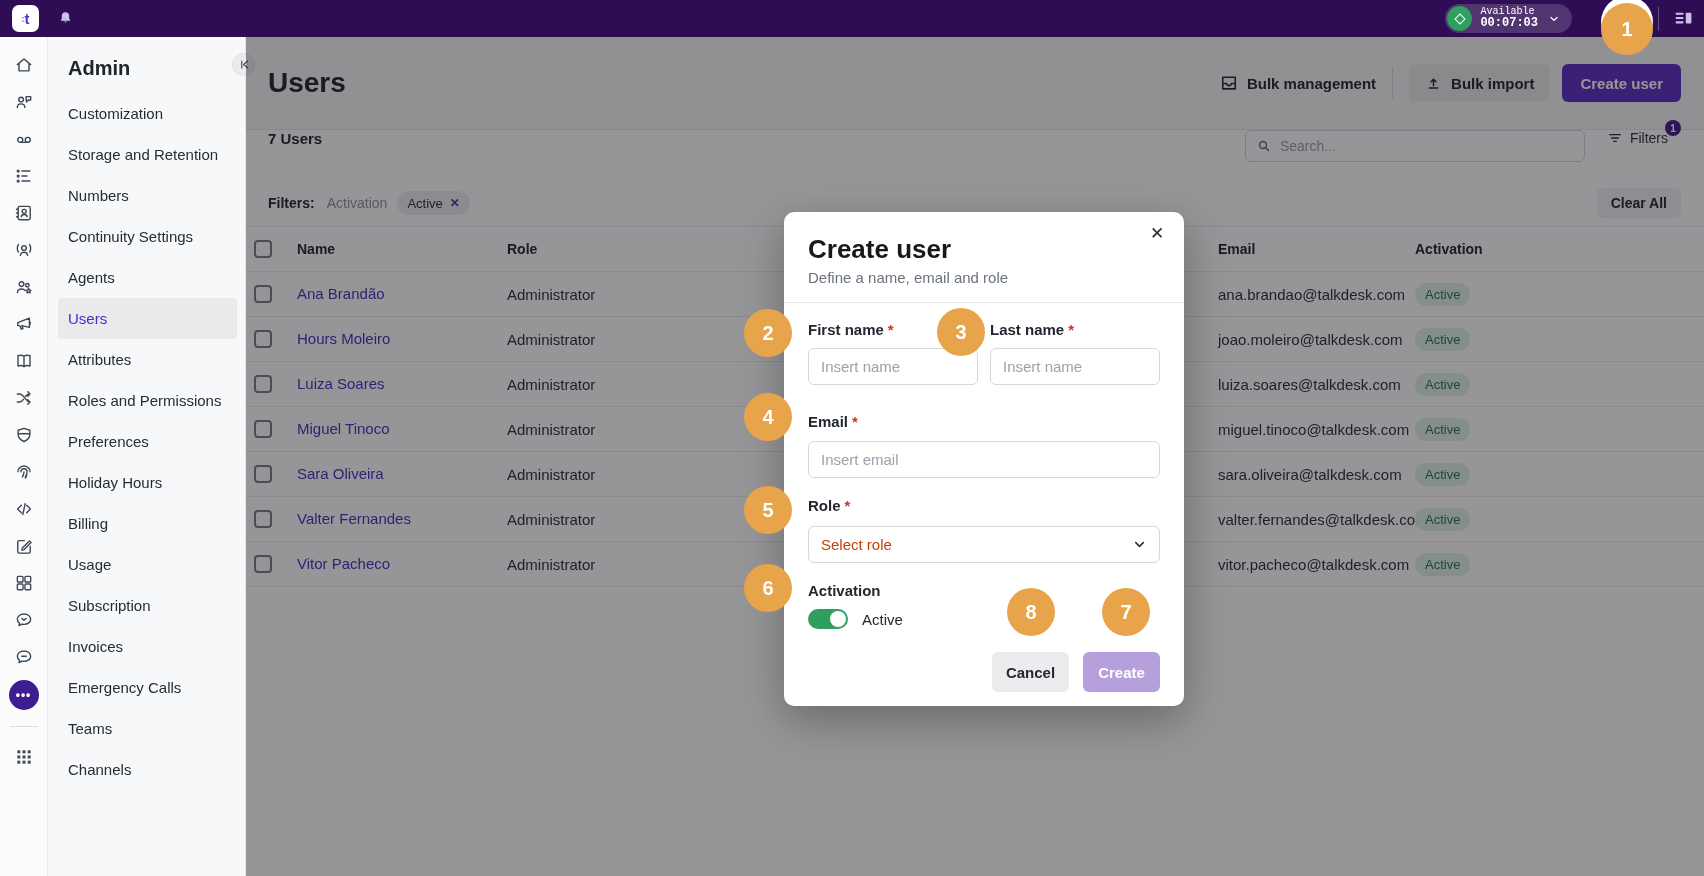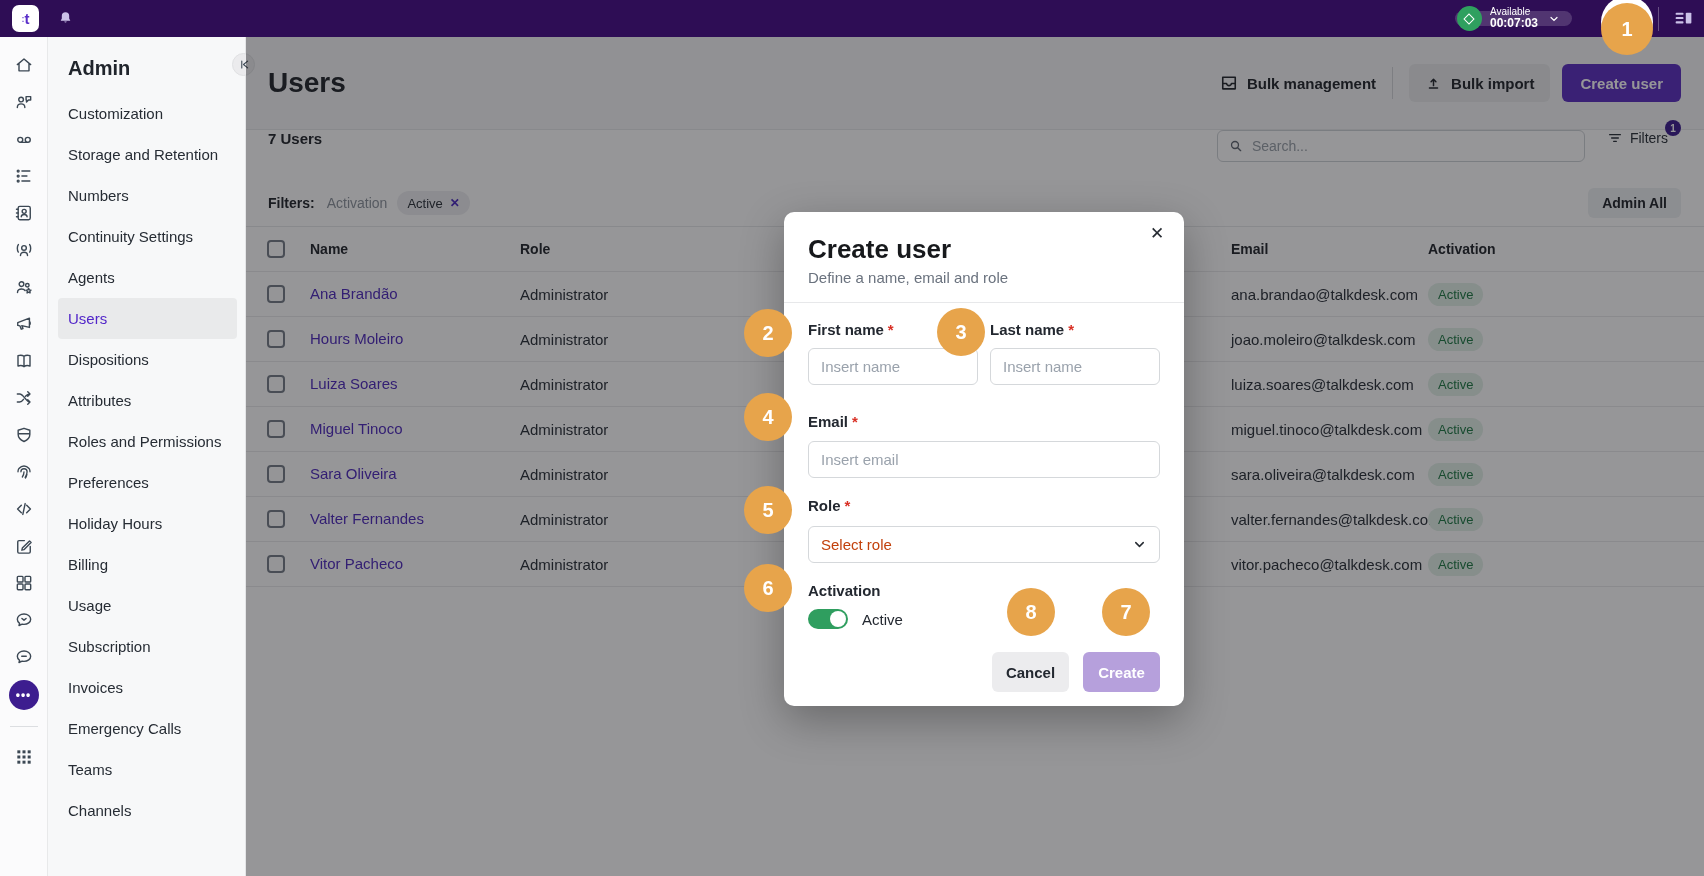--- a/index.html
+++ b/index.html
@@ -8,21 +8,21 @@
 
   
   .topbar { position:absolute; left:0; top:0; width:1704px; height:37px; background:#2e0d55;
             display:flex; align-items:center; padding:0 10px; z-index:30; }
   .logo-box { width:27px; height:27px; background:#fff; border-radius:7px; display:flex; align-items:center;
               justify-content:center; font-weight:bold; color:#5a2fc9; font-size:15px; margin-left:2px; }
   .logo-box i { font-style:normal; font-size:9px; letter-spacing:-1px; margin-right:1px; color:#7a5cd6; }
   .bell { margin-left:18px; display:flex; }
   .topbar-right { margin-left:auto; display:flex; align-items:center; }
   .status-pill { display:flex; align-items:center; background:rgba(255,255,255,0.17); border-radius:15px;
-                 height:15px; padding:2px 12px 2px 2px; color:#fff; }
+                 height:29px; padding:2px 12px 2px 2px; color:#fff;font-family:Liberation Mono, monospace; }
   .status-dot { width:25px; height:25px; border-radius:50%; background:#2fa05f; display:flex; align-items:center;
                 justify-content:center; margin-right:8px; }
   .status-dot span { width:8px; height:8px; border:1.6px solid #fff; transform:rotate(45deg); display:block; }
   .status-text { display:flex; flex-direction:column; line-height:1.05; }
   .status-label { font-size:10px; }
   .status-timer { font-size:12px; font-weight:bold; }
   .status-chevron { margin-left:10px; display:flex; }
   .topbar-divider { width:1px; height:24px; background:rgba(255,255,255,0.28); margin:0 14px 0 86px; }
 
   
@@ -56,21 +56,21 @@
   .text-btn { display:flex; align-items:center; gap:8px; font-size:15px; font-weight:bold; color:#22262c; }
   .vdivider { width:1px; height:32px; background:#d3d5d8; margin:0 16px; }
   .btn { height:38px; border-radius:6px; display:flex; align-items:center; justify-content:center;
          font-size:15px; font-weight:bold; border:none; }
   .btn-gray { background:#e9eaec; color:#22262c; padding:0 16px; gap:9px; }
   .btn-primary { background:#5b2fc0; color:#fff; padding:0 18px; margin-left:12px; }
 
   .count-bar { height:50px; display:flex; align-items:flex-start; padding:0 36px 0 22px; }
   .count-label { font-size:15px; font-weight:bold; color:#22262c; }
   .cb-spacer { flex:1; }
-  .search-box { width:368px; height:32px; border:1px solid #ced2d6; border-radius:6px; background:#fff;
+  .search-box { width:340px; height:32px; border:1px solid #ced2d6; border-radius:6px; background:#fff;
                 display:flex; align-items:center; padding:0 10px; gap:8px; }
   .search-box input { border:none; outline:none; flex:1; font-size:14px; color:#2a3038; background:transparent; }
   .search-box input::placeholder { color:#98a0a8; }
   .filters-ctl { display:flex; align-items:center; gap:7px; margin-left:22px; position:relative; }
   .filters-ctl .label { font-size:14px; color:#2a3038; }
   .filters-count { position:absolute; top:-10px; right:-13px; width:16px; height:16px; border-radius:50%;
                    background:#3d1d8f; color:#fff; font-size:10px; font-weight:bold; display:flex;
                    align-items:center; justify-content:center; }
 
   .filter-bar { height:47px; display:flex; align-items:center; padding:0 23px 0 22px;
@@ -78,21 +78,21 @@
   .fb-label { font-size:14px; font-weight:bold; color:#22262c; }
   .fb-category { font-size:14px; color:#8d949d; margin-left:12px; }
   .chip { height:24px; background:#edeef0; border-radius:12px; display:flex; align-items:center; gap:7px;
           padding:0 10px; margin-left:10px; font-size:13px; color:#2a3038; }
   .chip .x { color:#4c2bbf; font-size:12px; font-weight:bold; }
   .fb-spacer { flex:1; }
   .btn-clear { height:30px; background:#eef0f2; border-radius:6px; font-size:14px; font-weight:bold;
                color:#22262c; padding:0 14px; border:none; }
 
   .grid-row { display:grid; grid-template-columns:43px 210px 711px 197px 1fr; align-items:center;
-              height:45px; padding-left:21px; border-bottom:1px solid #e9eaeb; }
+              height:45px; padding-left:8px; border-bottom:1px solid #e9eaeb; }
   .grid-row.head { font-size:14px; font-weight:bold; color:#22262c; }
   .checkbox { width:18px; height:18px; border:2px solid #767e88; border-radius:4px; background:#fdfdfd; }
   .cell-name a { color:#4f2bbd; font-size:15px; text-decoration:none; }
   .cell-role, .cell-email { font-size:15px; color:#2a3038; }
   .pill-active { display:inline-block; background:#e3f0e8; color:#1f7a45; font-size:13px; border-radius:12px;
                  padding:4px 10px; }
 
   
   .dim-overlay { position:absolute; left:246px; top:37px; right:0; bottom:0; background:rgba(15,17,21,0.44);
                  z-index:40; }
@@ -331,23 +331,20 @@
         </li>
 
         <li>
           <span>Agents</span>
         </li>
 
         <li class="is-active">
           <span>Users</span>
         </li>
 
-        <li>
-          <span>Dispositions</span>
-        </li>
 
         <li>
           <span>Attributes</span>
         </li>
 
         <li>
           <span>Roles and Permissions</span>
         </li>
 
         <li>
@@ -432,21 +429,21 @@
 
     <div class="filter-bar">
       <span class="fb-label">Filters:</span>
       <span class="fb-category">Activation</span>
       <span class="chip">
         <span>Active</span>
         <span class="x">✕</span>
       </span>
       <div class="fb-spacer"></div>
       <button class="btn-clear">
-        <span>Admin All</span>
+        <span>Clear All</span>
       </button>
     </div>
 
     <div class="grid-row head">
       <span class="checkbox"></span>
       <span>Name</span>
       <span>Role</span>
       <span>Email</span>
       <span>Activation</span>
     </div>

